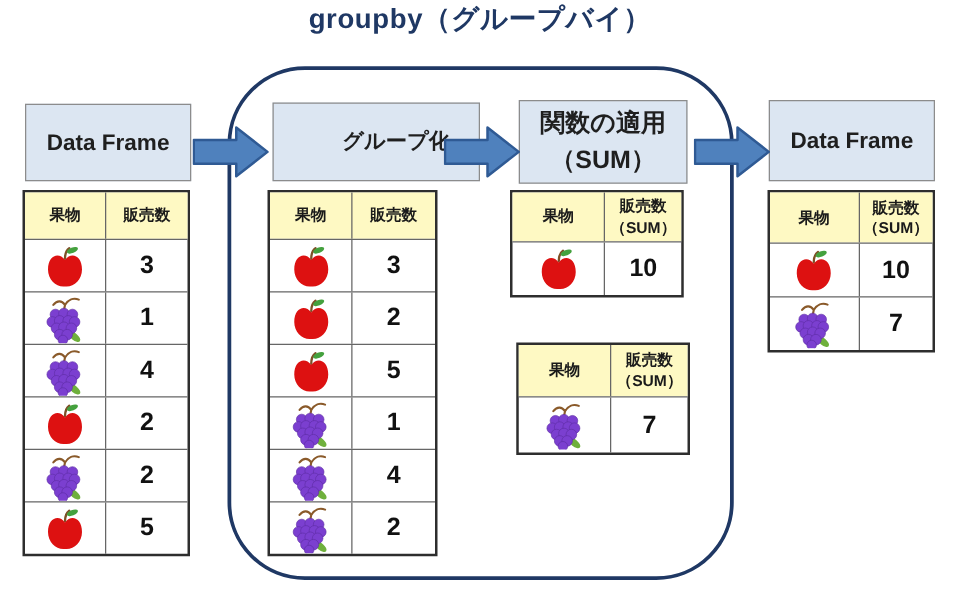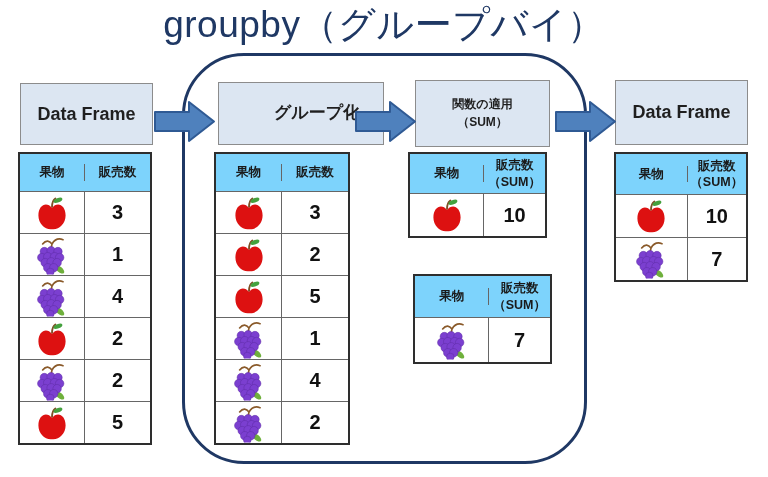--- a/index.html
+++ b/index.html
@@ -2,43 +2,43 @@
 <html><head>
 <meta charset="utf-8">
 <style>
   html,body { margin:0; padding:0; background:#fff; }
   .canvas {
     position:relative; width:768px; height:477px; background:#ffffff;
     font-family:"Liberation Sans","DejaVu Sans",sans-serif; overflow:hidden;
   }
   .title {
     position:absolute; top:0; left:0; width:100%; margin:0;
-    text-align:center; font-size:37px; font-weight:normal; color:#1f3864;
+    text-align:center; font-size:22px; font-weight:bold; color:#1f3864;
     letter-spacing:0.5px;
   }
   .pipeline-frame {
     position:absolute; left:182px; top:53px; width:399px; height:405px;
     border:3.5px solid #1f3864; border-radius:62px; z-index:1; background:transparent;
   }
   .stage-box {
     position:absolute; background:#dce6f2; border:1.5px solid #8c8c8c;
     display:flex; align-items:center; justify-content:center; text-align:center;
     font-weight:bold; color:#1f1f1f; z-index:2; white-space:pre-line; line-height:1.45;
   }
   .s1box { left:20px;  top:83px; width:131px; height:60px; font-size:18px; }
   .s2box { left:218px; top:82px; width:132px; height:61px; font-size:17px;padding-left:32px; }
-  .s3box { left:415px; top:80px; width:133px; height:65px; font-size:12px;text-align:center; }
+  .s3box { left:415px; top:80px; width:133px; height:65px; font-size:20px;text-align:center; }
   .s4box { left:615px; top:80px; width:131px; height:63px; font-size:18px; }
 
   .ftable {
     position:absolute; display:flex; flex-direction:column;
     border:2px solid #2e2e2e; background:#fff; z-index:2; box-sizing:border-box;
   }
   .trow { display:flex; height:var(--rh,41px); border-top:1px solid #666; }
-  .trow.thead { height:var(--hh,37px); border-top:none; background:#7dd3fc;align-items:center; }
+  .trow.thead { height:var(--hh,37px); border-top:none; background:#fef9c3; }
   .tcell {
     flex:0 0 var(--c2,50%); box-sizing:border-box;
     display:flex; align-items:center; justify-content:center;
   }
   .tcell.first { flex:0 0 var(--c1,50%); border-right:1px solid #666; }
   .hcell { font-size:12.5px; font-weight:bold; color:#1a1a1a; white-space:pre-line; text-align:center; line-height:1.3; }
   .vcell { font-size:20px; font-weight:600; color:#111; }
   .fruit { width:34px; height:40px; }
 
   .t1  { left:18px;  top:152px; width:134px; --hh:37px; --rh:41px; }

